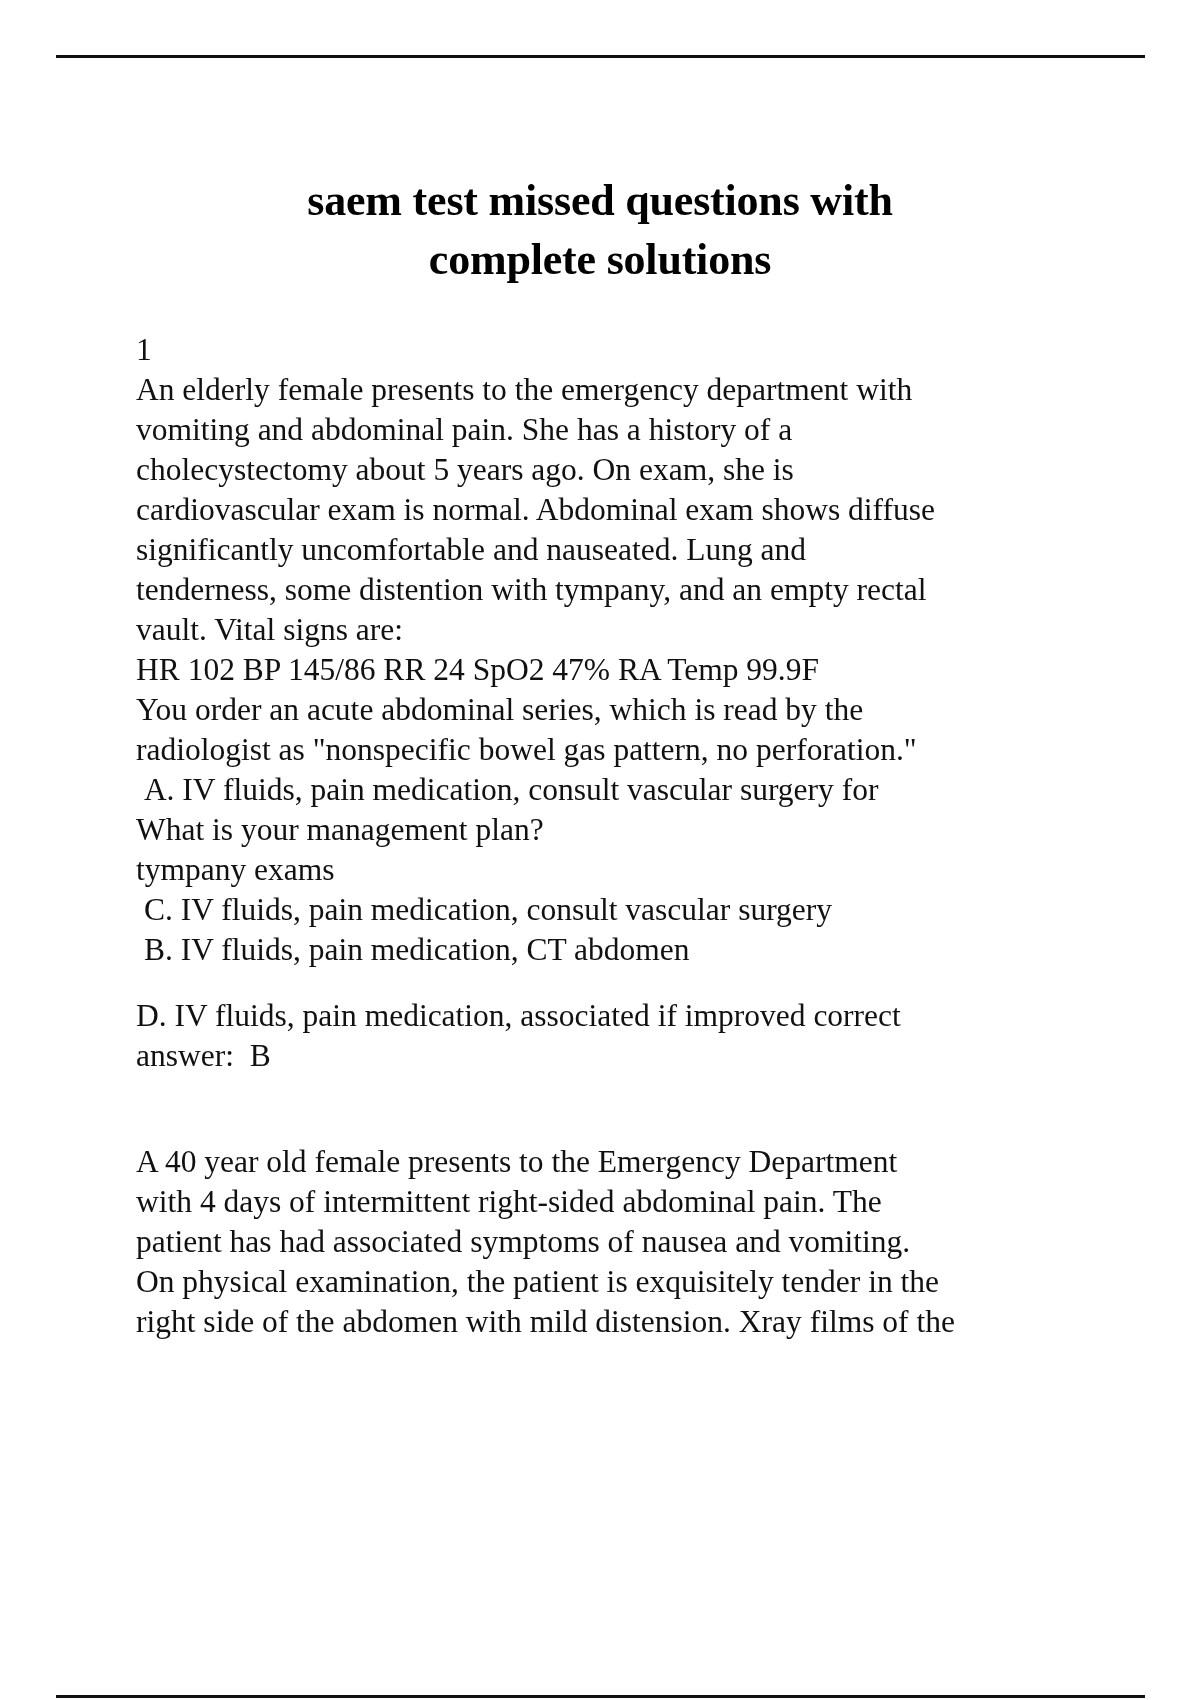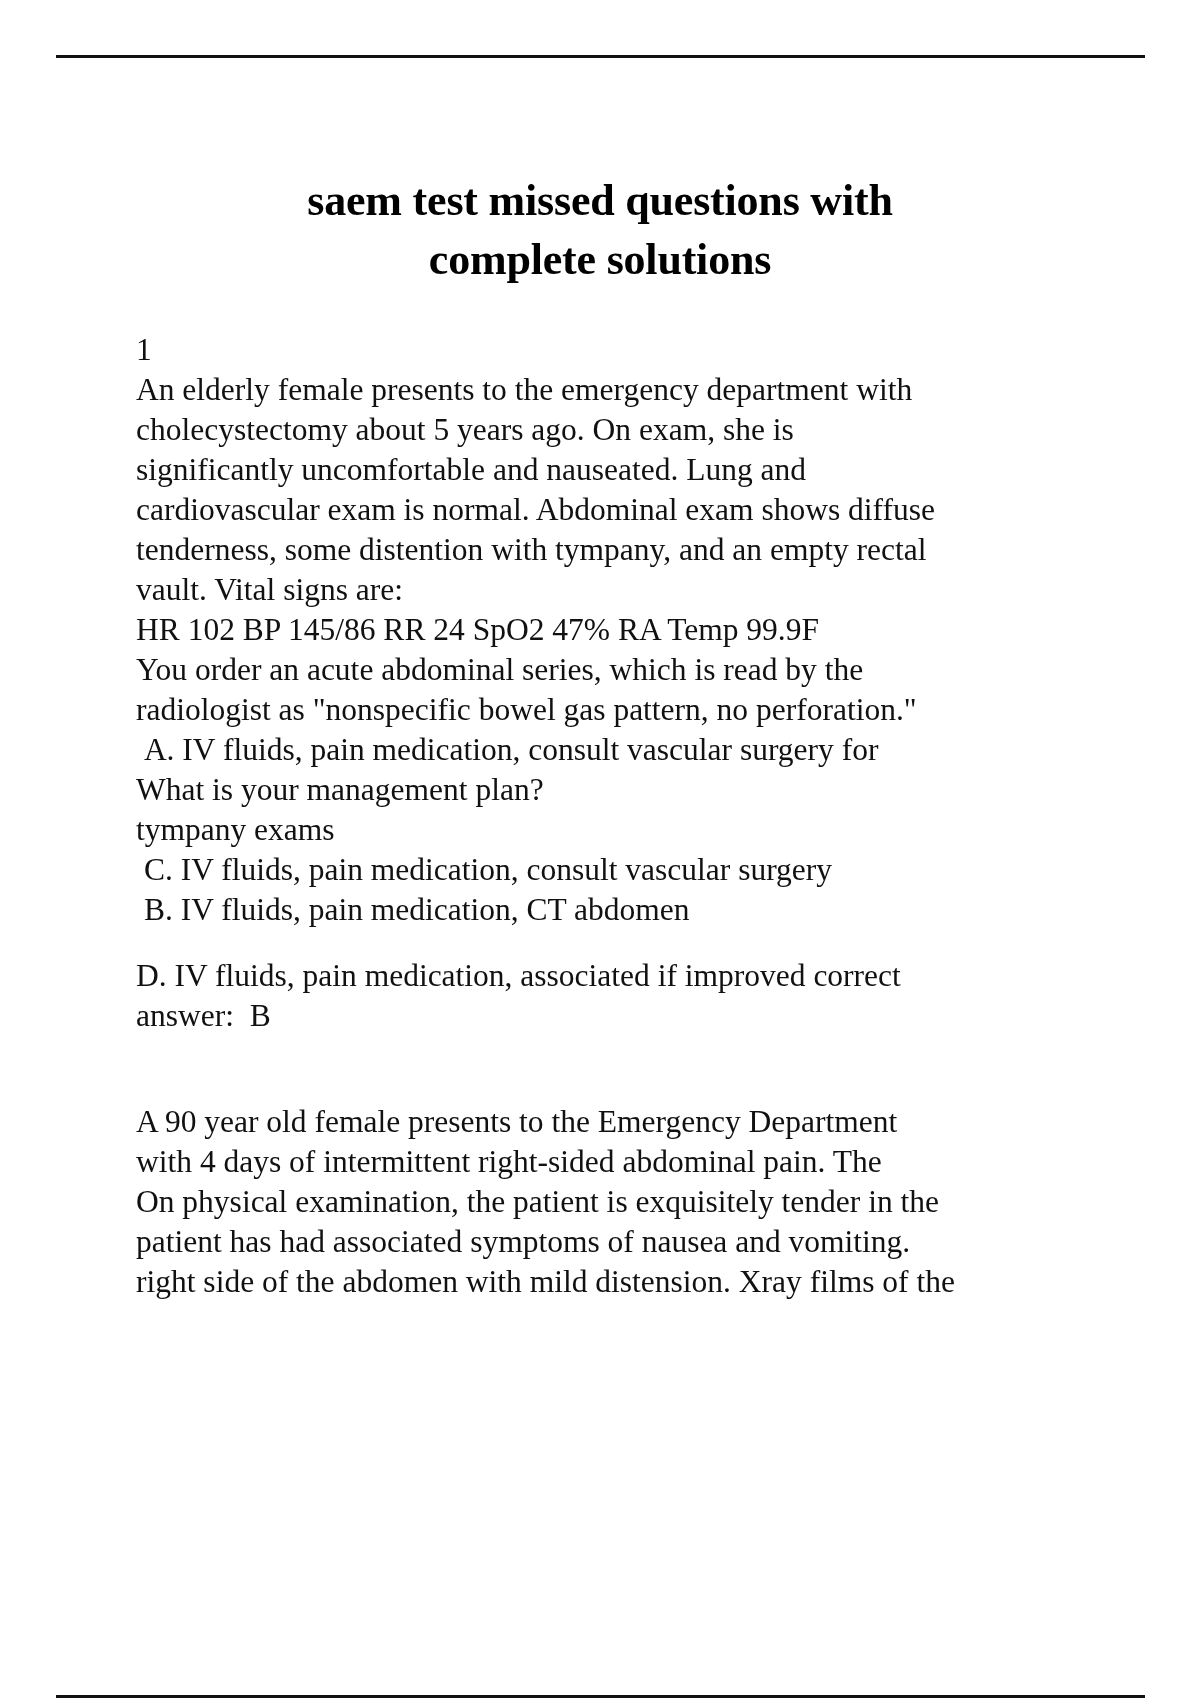--- a/index.html
+++ b/index.html
@@ -88,23 +88,24 @@
     <span>saem test missed questions with</span>
     <br>
     <span>complete solutions</span>
   </h1>
 
   <div class="body-col">
 
     <div class="line">1</div>
 
     <div class="line">An elderly female presents to the emergency department with</div>
+    <div class="line">vomiting and abdominal pain. She has a history of a</div>
     <div class="line">cholecystectomy about 5 years ago. On exam, she is</div>
+    <div class="line">cardiovascular exam is normal. Abdominal exam shows diffuse</div>
     <div class="line">significantly uncomfortable and nauseated. Lung and</div>
-    <div class="line">cardiovascular exam is normal. Abdominal exam shows diffuse</div>
     <div class="line">tenderness, some distention with tympany, and an empty rectal</div>
     <div class="line">vault. Vital signs are:</div>
 
     <div class="line">HR 102 BP 145/86 RR 24 SpO2 47% RA Temp 99.9F</div>
 
     <div class="line">You order an acute abdominal series, which is read by the</div>
     <div class="line">radiologist as "nonspecific bowel gas pattern, no perforation."</div>
     <div class="line"> A. IV fluids, pain medication, consult vascular surgery for</div>
 
     <div class="line">What is your management plan?</div>
@@ -113,23 +114,23 @@
     <div class="line"> B. IV fluids, pain medication, CT abdomen</div>
 
     <div class="blank-line-half"></div>
 
     <div class="line">D. IV fluids, pain medication, associated if improved correct</div>
     <div class="line">answer:  B</div>
 
     <div class="blank-line"></div>
     <div class="blank-line-half"></div>
 
-    <div class="line">A 90 year old female presents to the Emergency Department</div>
+    <div class="line">A 40 year old female presents to the Emergency Department</div>
     <div class="line">with 4 days of intermittent right-sided abdominal pain. The</div>
+    <div class="line">patient has had associated symptoms of nausea and vomiting.</div>
     <div class="line">On physical examination, the patient is exquisitely tender in the</div>
-    <div class="line">patient has had associated symptoms of nausea and vomiting.</div>
     <div class="line">right side of the abdomen with mild distension. Xray films of the</div>
 
   </div>
 
   <div class="rule rule-bottom"></div>
 
 </div>
 
 </body></html>

